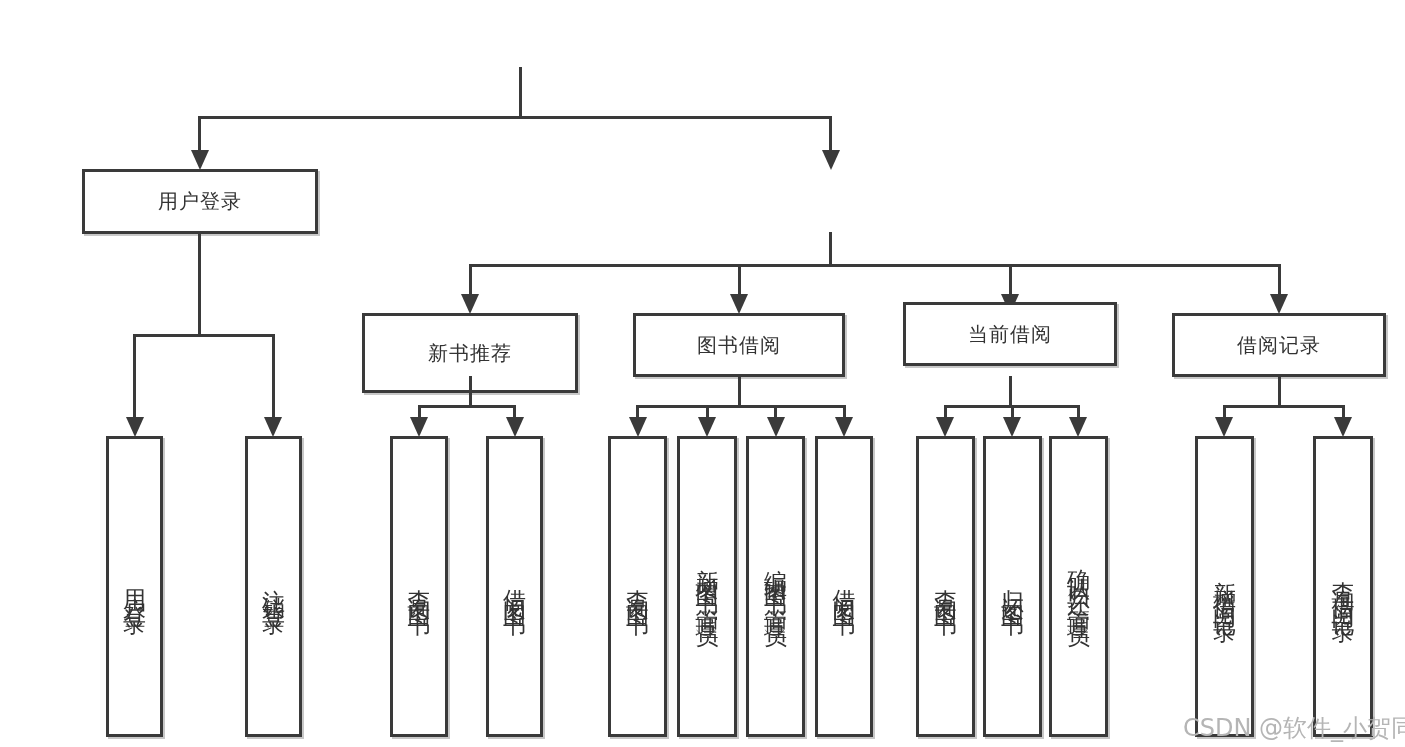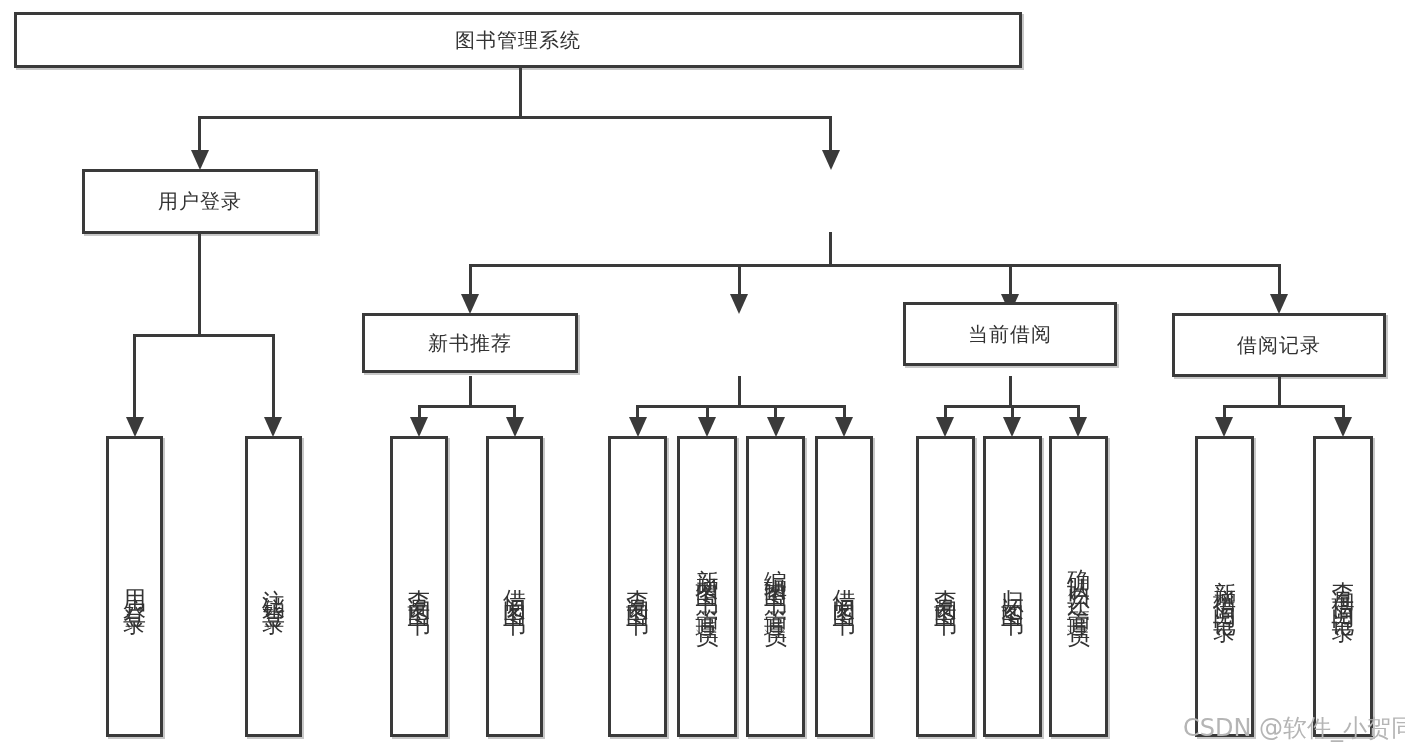--- a/index.html
+++ b/index.html
@@ -24,23 +24,20 @@
          border-top:20px solid #3a3a3a;}
 
   .watermark{position:absolute;left:1183px;top:712px;font-size:24px;color:#b5b5b5;
              white-space:nowrap;z-index:5;}
 </style>
 </head>
 <body>
 
 <div class="canvas">
 
-  <div class="box" style="left:14px;top:12px;width:1008px;height:56px">
-    <span class="hlabel">图书管理系统</span>
-  </div>
 
   <div class="vl" style="left:519px;top:67px;height:51px"></div>
   <div class="hl" style="left:198px;top:116px;width:634px"></div>
   <div class="vl" style="left:198px;top:116px;height:38px"></div>
   <div class="arrow" style="left:191px;top:150px"></div>
   <div class="vl" style="left:829px;top:116px;height:38px"></div>
   <div class="arrow" style="left:822px;top:150px"></div>
 
   <div class="box" style="left:82px;top:169px;width:236px;height:65px">
     <span class="hlabel">用户登录</span>
@@ -57,22 +54,25 @@
   <div class="hl" style="left:469px;top:264px;width:812px"></div>
   <div class="vl" style="left:469px;top:264px;height:33px"></div>
   <div class="arrow" style="left:461px;top:294px"></div>
   <div class="vl" style="left:738px;top:264px;height:33px"></div>
   <div class="arrow" style="left:730px;top:294px"></div>
   <div class="vl" style="left:1009px;top:264px;height:33px"></div>
   <div class="arrow" style="left:1001px;top:294px"></div>
   <div class="vl" style="left:1278px;top:264px;height:33px"></div>
   <div class="arrow" style="left:1270px;top:294px"></div>
 
-  <div class="box" style="left:362px;top:313px;width:216px;height:60px">
+  <div class="box" style="left:362px;top:313px;width:216px;height:80px">
     <span class="hlabel">新书推荐</span>
+  </div>
+  <div class="box" style="left:633px;top:313px;width:212px;height:64px">
+    <span class="hlabel">图书借阅</span>
   </div>
   <div class="box" style="left:903px;top:302px;width:214px;height:64px">
     <span class="hlabel">当前借阅</span>
   </div>
   <div class="box" style="left:1172px;top:313px;width:214px;height:64px">
     <span class="hlabel">借阅记录</span>
   </div>
 
   <div class="vl" style="left:469px;top:376px;height:31px"></div>
   <div class="hl" style="left:418px;top:405px;width:98px"></div>

